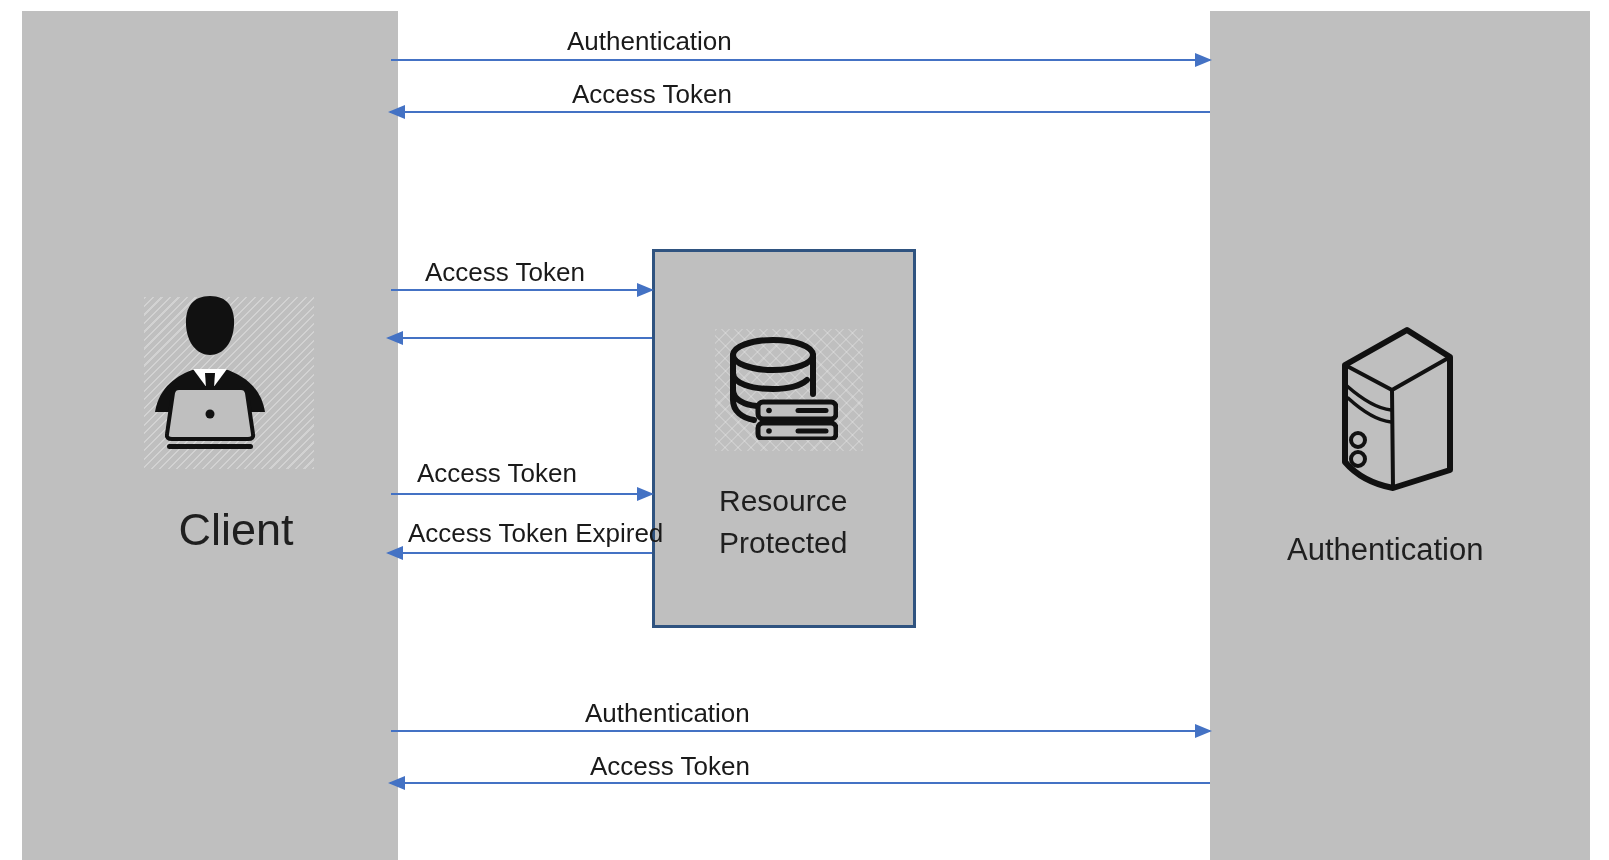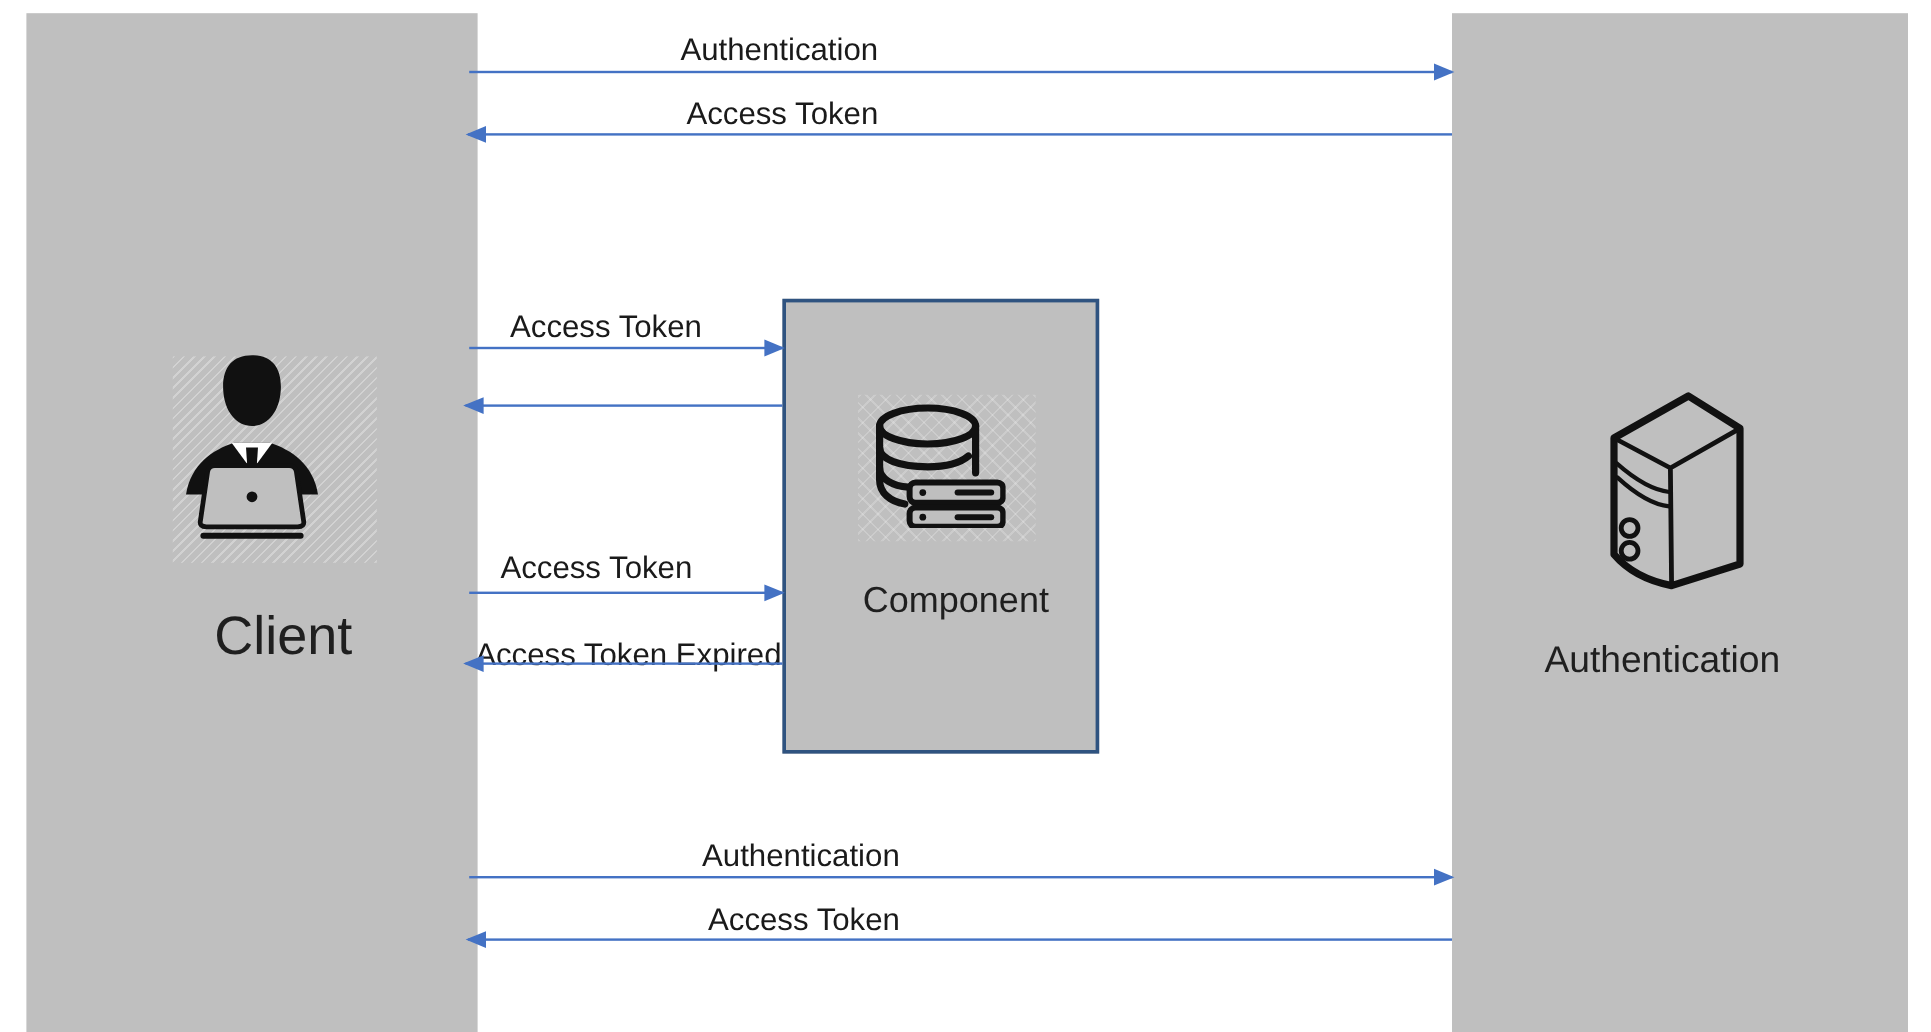--- a/index.html
+++ b/index.html
@@ -77,21 +77,21 @@
   #a7 { left: 391px; top: 730px; width: 819px; }
   #a8 { left: 390px; top: 782px; width: 820px; }
 
   
   .msg-label { position: absolute; font-size: 26px; white-space: nowrap; color: #1a1a1a; }
   #m1 { left: 567px; top: 26px; }
   #m2 { left: 572px; top: 79px; }
   #m3 { left: 425px; top: 257px; }
   #m4 { left: 413px; top: 304px; }
   #m5 { left: 417px; top: 458px; }
-  #m6 { left: 396px; top: 518px; margin-top: 12px; }
+  #m6 { left: 408px; top: 518px; }
   #m7 { left: 585px; top: 698px; }
   #m8 { left: 590px; top: 751px; }
 </style>
 </head>
 <body>
 
 <div class="canvas">
 
   <div class="panel left-panel">
     <div class="hatch client-hatch"></div>
@@ -134,21 +134,22 @@
   <svg class="icon server-icon" viewBox="0 0 118 172">
     <path d="M5 41 L67 6 L110 33 L110 146 L53 164 Q22 158 5 138 Z" fill="none" stroke="#111" stroke-width="6" stroke-linejoin="round"></path>
     <path d="M5 41 L52 66 L110 33 M52 66 L53 164" fill="none" stroke="#111" stroke-width="4" stroke-linejoin="round"></path>
     <path d="M7 62 Q32 84 51 86 M8 74 Q32 96 51 98" fill="none" stroke="#111" stroke-width="3.5" stroke-linecap="round"></path>
     <circle cx="18" cy="116" r="7" fill="none" stroke="#111" stroke-width="4"></circle>
     <circle cx="18" cy="135" r="7" fill="none" stroke="#111" stroke-width="4"></circle>
   </svg>
 
   <div class="client-label">Client</div>
   <div class="resource-label">
-    <div>Component</div>
+    <div>Resource</div>
+    <div>Protected</div>
   </div>
   <div class="auth-label">
     <div>Authentication</div>
   </div>
 
   <div class="msg-label" id="m1">Authentication</div>
   <div class="msg-label" id="m2">Access Token</div>
   <div class="msg-label" id="m3">Access Token</div>
   <div class="msg-label" id="m5">Access Token</div>
   <div class="msg-label" id="m6">Access Token Expired</div>

